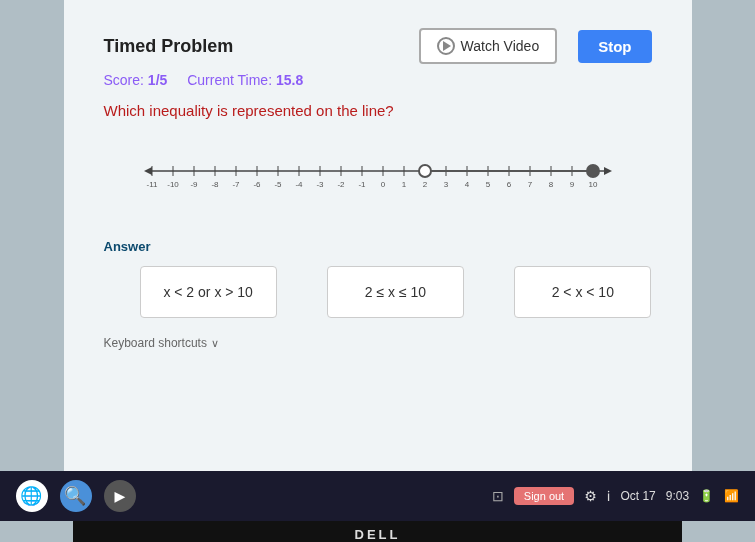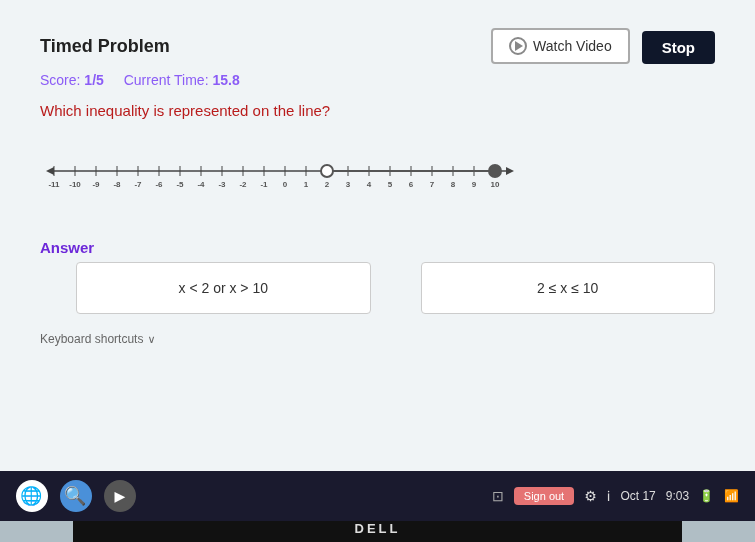--- a/index.html
+++ b/index.html
@@ -10,21 +10,21 @@
       background: #b0bec5;
       font-family: Arial, sans-serif;
       overflow: hidden;
       display: flex;
       flex-direction: column;
       align-items: center;
       justify-content: flex-start;
     }
 
     .screen {
-      width: 755px;
+      width: 628px;
       height: 490px;
       background: #e8edf0;
       display: flex;
       flex-direction: column;
       padding: 0;
     }
 
     .content-area {
       flex: 1;
       background: #f0f4f6;
@@ -39,22 +39,22 @@
     }
 
     .timed-problem-title {
       font-size: 18px;
       font-weight: bold;
       color: #222;
     }
 
     .header-right {
       display: flex;
-      align-items: flex-end;
-      gap: 12px;
+      align-items: center;
+      gap: 21px;
     }
 
     .watch-video-btn {
       display: flex;
       align-items: center;
       gap: 6px;
       border: 2px solid #aaa;
       border-radius: 4px;
       padding: 7px 16px;
       background: white;
@@ -78,21 +78,21 @@
       content: '';
       width: 0;
       height: 0;
       border-top: 5px solid transparent;
       border-bottom: 5px solid transparent;
       border-left: 8px solid #888;
       margin-left: 2px;
     }
 
     .stop-btn {
-      background: #0f172a;
+      background: #3b82f6;
       color: white;
       border: none;
       border-radius: 4px;
       padding: 8px 20px;
       font-size: 15px;
       font-weight: bold;
       cursor: pointer;
     }
 
     .score-row {
@@ -107,34 +107,34 @@
     .time-value { font-weight: bold; }
 
     .question-text {
       font-size: 15px;
       color: #b91c1c;
       margin-bottom: 30px;
     }
 
     .number-line-container {
       display: flex;
+      justify-content: center;
       margin-bottom: 36px;
-      font-weight: bold;
     }
 
     .number-line-svg {
       width: 480px;
       height: 54px;
     }
 
     .answer-label {
-      font-size: 15px;
+      font-size: 13px;
       font-weight: bold;
-      color: #6d28d9;
-      margin-bottom: 6px;
+      color: #0c4a6e;
+      margin-bottom: 12px;
     }
 
     .answer-options {
       display: flex;
       gap: 14px;
       flex-wrap: nowrap;
     }
 
     .answer-option {
       flex: 1;
@@ -221,21 +221,21 @@
       color: #ddd;
       font-size: 12px;
       text-align: right;
     }
 
     .dell-bar {
       width: 609px;
       height: 22px;
       background: #111;
       display: flex;
-      align-items: flex-start;
+      align-items: flex-end;
       justify-content: center;
     }
 
     .dell-text {
       color: #ddd;
       font-size: 13px;
       font-weight: bold;
       letter-spacing: 3px;
     }
 
@@ -338,20 +338,23 @@
 
     <div class="answer-label">Answer</div>
 
     <div class="answer-options">
       <div class="answer-option">
         <span>x &lt; 2 or x &gt; 10</span>
       </div>
       <div class="answer-option">
         <span>2 ≤ x ≤ 10</span>
       </div>
+      <div class="answer-option">
+        <span>2 &lt; x &lt; 10</span>
+      </div>
     </div>
 
     <div class="keyboard-shortcuts">
       <span>Keyboard shortcuts</span>
     </div>
   </div>
 </div>
 
 <div class="taskbar">
   <div class="taskbar-left">

